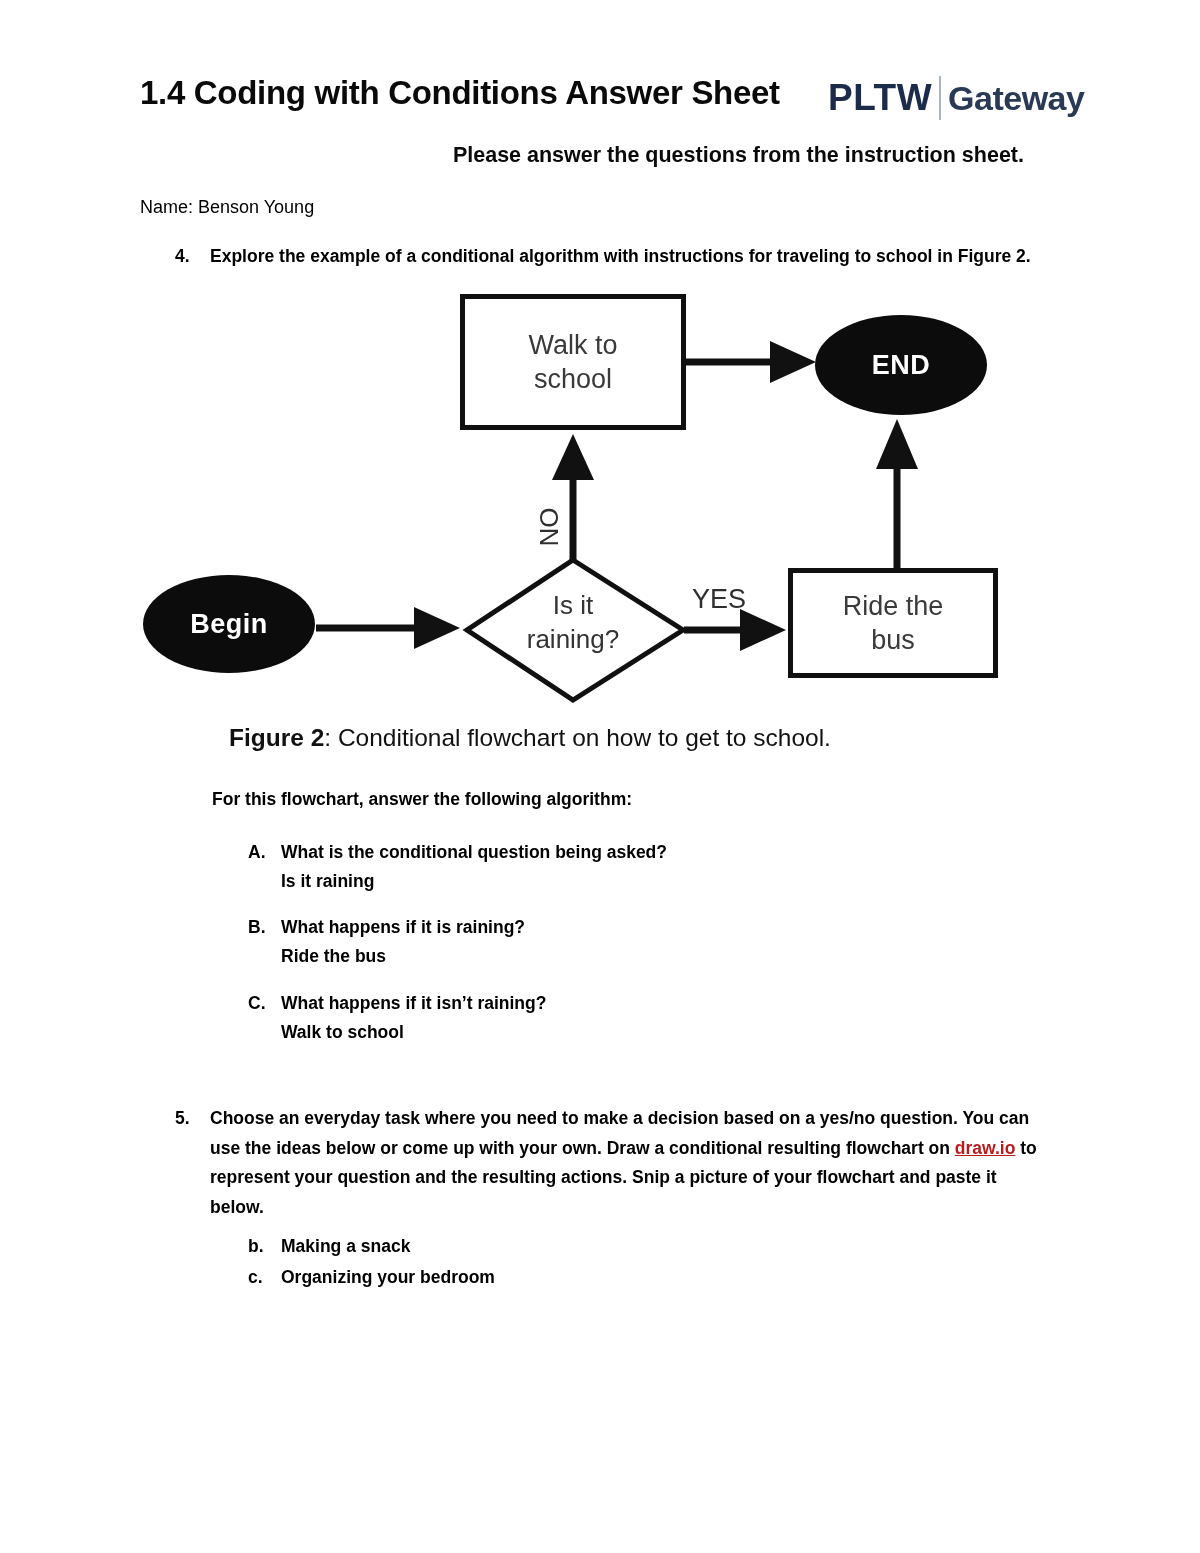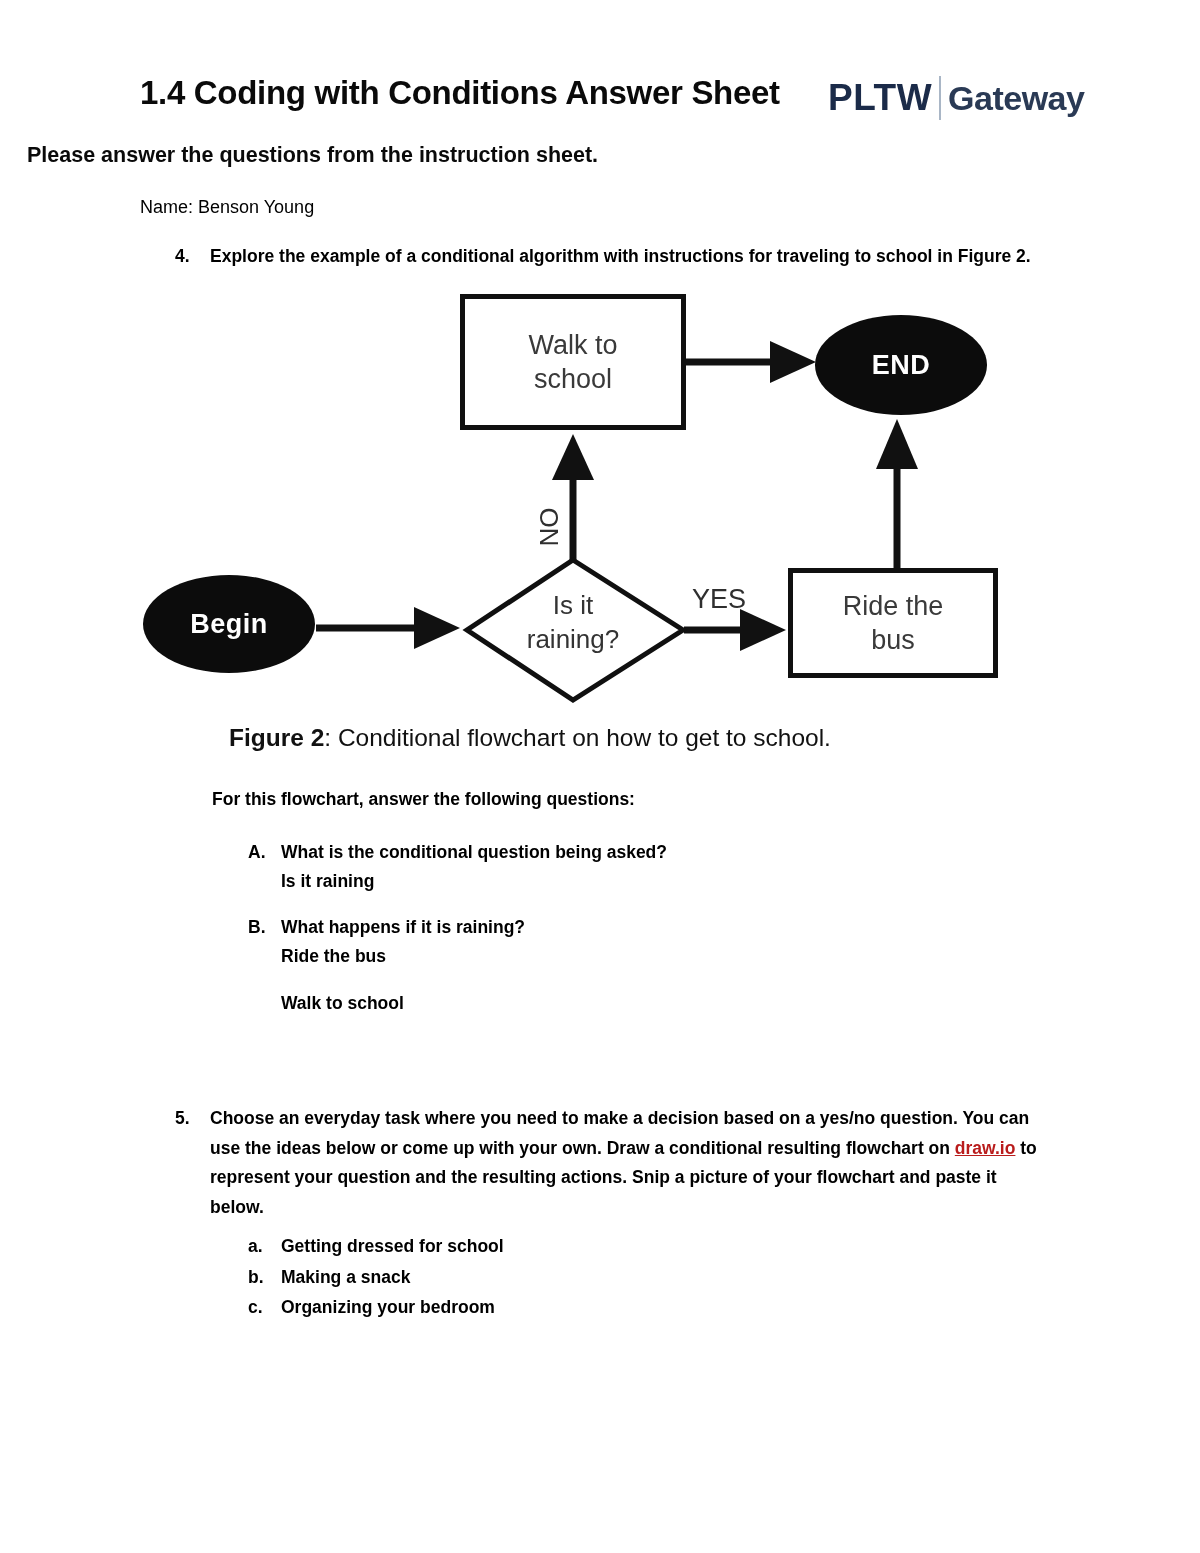--- a/index.html
+++ b/index.html
@@ -19,21 +19,21 @@
     font-size:33px; font-weight:bold; letter-spacing:-0.3px;
     color:#0a0a0a;
   }
   .logo { position:absolute; left:828px; top:68px; display:flex; align-items:center;margin-top:8px; }
   .logo-pltw { font-size:37px; font-weight:bold; color:#1b2b49; letter-spacing:0.5px; }
   .logo-divider { width:2px; height:44px; background:#a9b6c6; margin:0 7px 0 7px; }
   .logo-gateway { font-size:34px; font-weight:700; color:#2a3a55; letter-spacing:-0.5px; }
 
   .subtitle {
     position:absolute; left:0; top:143px; width:1024px;
-    text-align:left; font-size:21.5px; font-weight:bold; color:#0a0a0a;margin-left:27px;
+    text-align:right; font-size:21.5px; font-weight:bold; color:#0a0a0a;
   }
   .name-line { position:absolute; left:140px; top:197px; font-size:18px; }
   .name-line .val { margin-left:5px; }
 
   
   .numbered { position:absolute; padding-left:35px; font-weight:bold; font-size:17.5px; line-height:30px; }
   .numbered .num { position:absolute; left:0; top:0; }
   .q4 { left:175px; top:241px; width:880px; }
   .q5 { left:175px; top:1104px; width:878px; line-height:29.5px; }
   .link { color:#b91c1c; text-decoration:underline; font-weight:bold; cursor:pointer; }
@@ -137,38 +137,38 @@
     <div class="diamond-text">
       <span>Is it</span><br>
       <span>raining?</span>
     </div>
     <div class="fc-label yes">YES</div>
     <div class="fc-label no">NO</div>
   </div>
 
   <p class="fig-caption"><span class="fig-label">Figure 2</span><span>: Conditional flowchart on how to get to school.</span></p>
 
-  <p class="intro">For this flowchart, answer the following questions:</p>
+  <p class="intro">For this flowchart, answer the following algorithm:</p>
 
   <div class="subq subq-a">
     <div class="qline"><span class="letter">A.</span><span>What is the conditional question being asked?</span></div>
     <div class="answer">Is it raining</div>
   </div>
   <div class="subq subq-b">
     <div class="qline"><span class="letter">B.</span><span>What happens if it is raining?</span></div>
     <div class="answer">Ride the bus</div>
   </div>
   <div class="subq subq-c">
+    <div class="qline"><span class="letter">C.</span><span>What happens if it isn’t raining?</span></div>
     <div class="answer">Walk to school</div>
   </div>
 
   <div class="numbered q5">
     <span class="num">5.</span>
     <span><span>Choose an everyday task where you need to make a decision based on a yes/no question. You can use the ideas below or come up with your own. Draw a conditional resulting flowchart on </span><a class="link" href="#">draw.io</a><span> to represent your question and the resulting actions. Snip a picture of your flowchart and paste it below.</span></span>
   </div>
 
   <div class="options">
-    <div class="opt"><span class="letter">a.</span><span>Getting dressed for school</span></div>
     <div class="opt"><span class="letter">b.</span><span>Making a snack</span></div>
     <div class="opt"><span class="letter">c.</span><span>Organizing your bedroom</span></div>
   </div>
 
 </div>
 
 </body></html>

